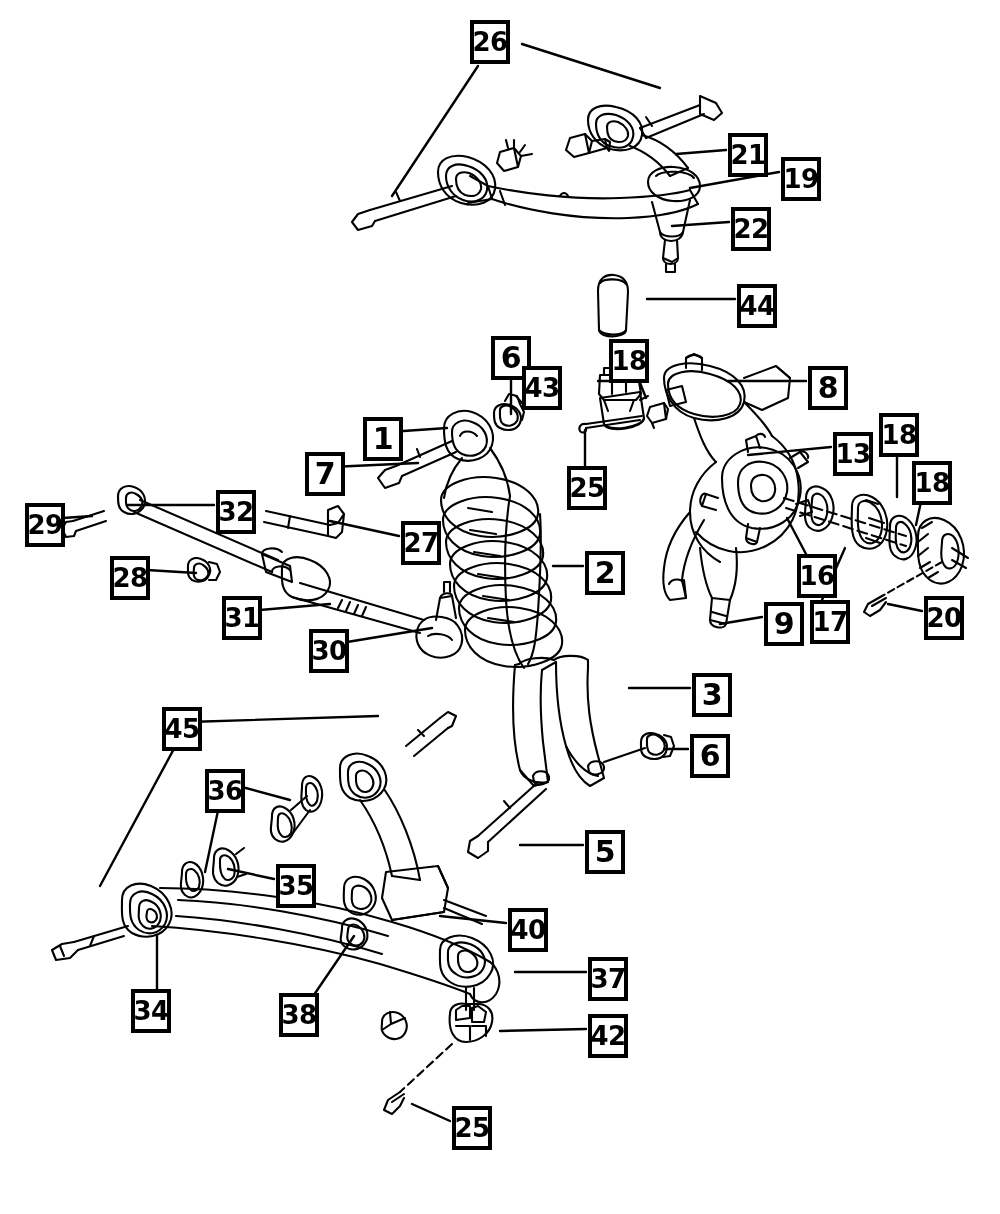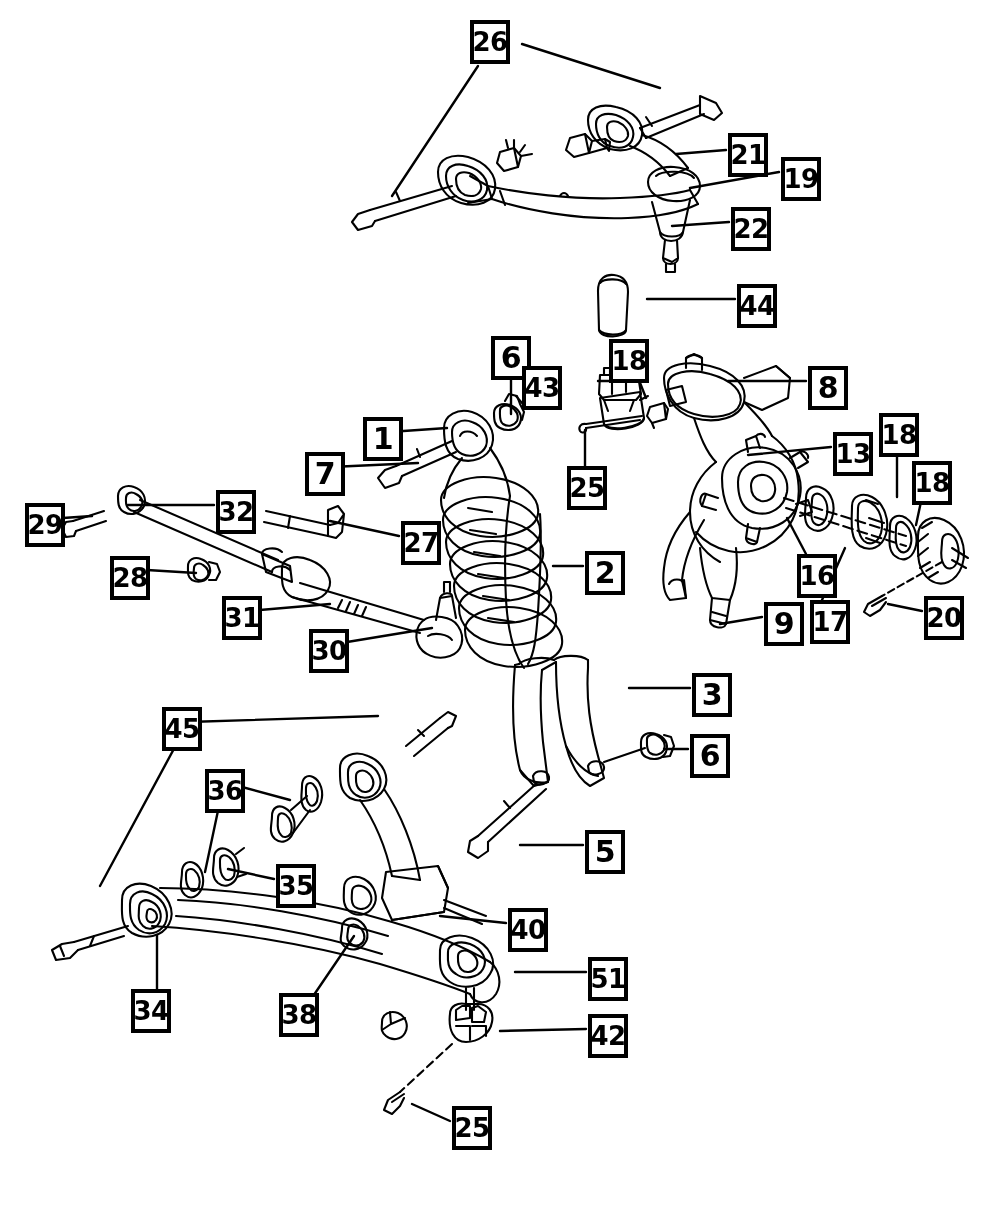--- a/index.html
+++ b/index.html
@@ -423,19 +423,19 @@
   <div class="callout c-w1" style="left:764px;top:602px">9</div>
   <div class="callout c-w2" style="left:924px;top:596px">20</div>
   <div class="callout c-w2" style="left:309px;top:629px">30</div>
   <div class="callout c-w1" style="left:692px;top:673px">3</div>
   <div class="callout c-w2" style="left:162px;top:707px">45</div>
   <div class="callout c-w1" style="left:690px;top:734px">6</div>
   <div class="callout c-w2" style="left:205px;top:769px">36</div>
   <div class="callout c-w1" style="left:585px;top:830px">5</div>
   <div class="callout c-w2" style="left:276px;top:864px">35</div>
   <div class="callout c-w2" style="left:508px;top:908px">40</div>
-  <div class="callout c-w2" style="left:588px;top:957px">51</div>
+  <div class="callout c-w2" style="left:588px;top:957px">37</div>
   <div class="callout c-w2" style="left:131px;top:989px">34</div>
   <div class="callout c-w2" style="left:279px;top:993px">38</div>
   <div class="callout c-w2" style="left:588px;top:1014px">42</div>
   <div class="callout c-w2" style="left:452px;top:1106px">25</div>
 
 </div>
 
 </body></html>

